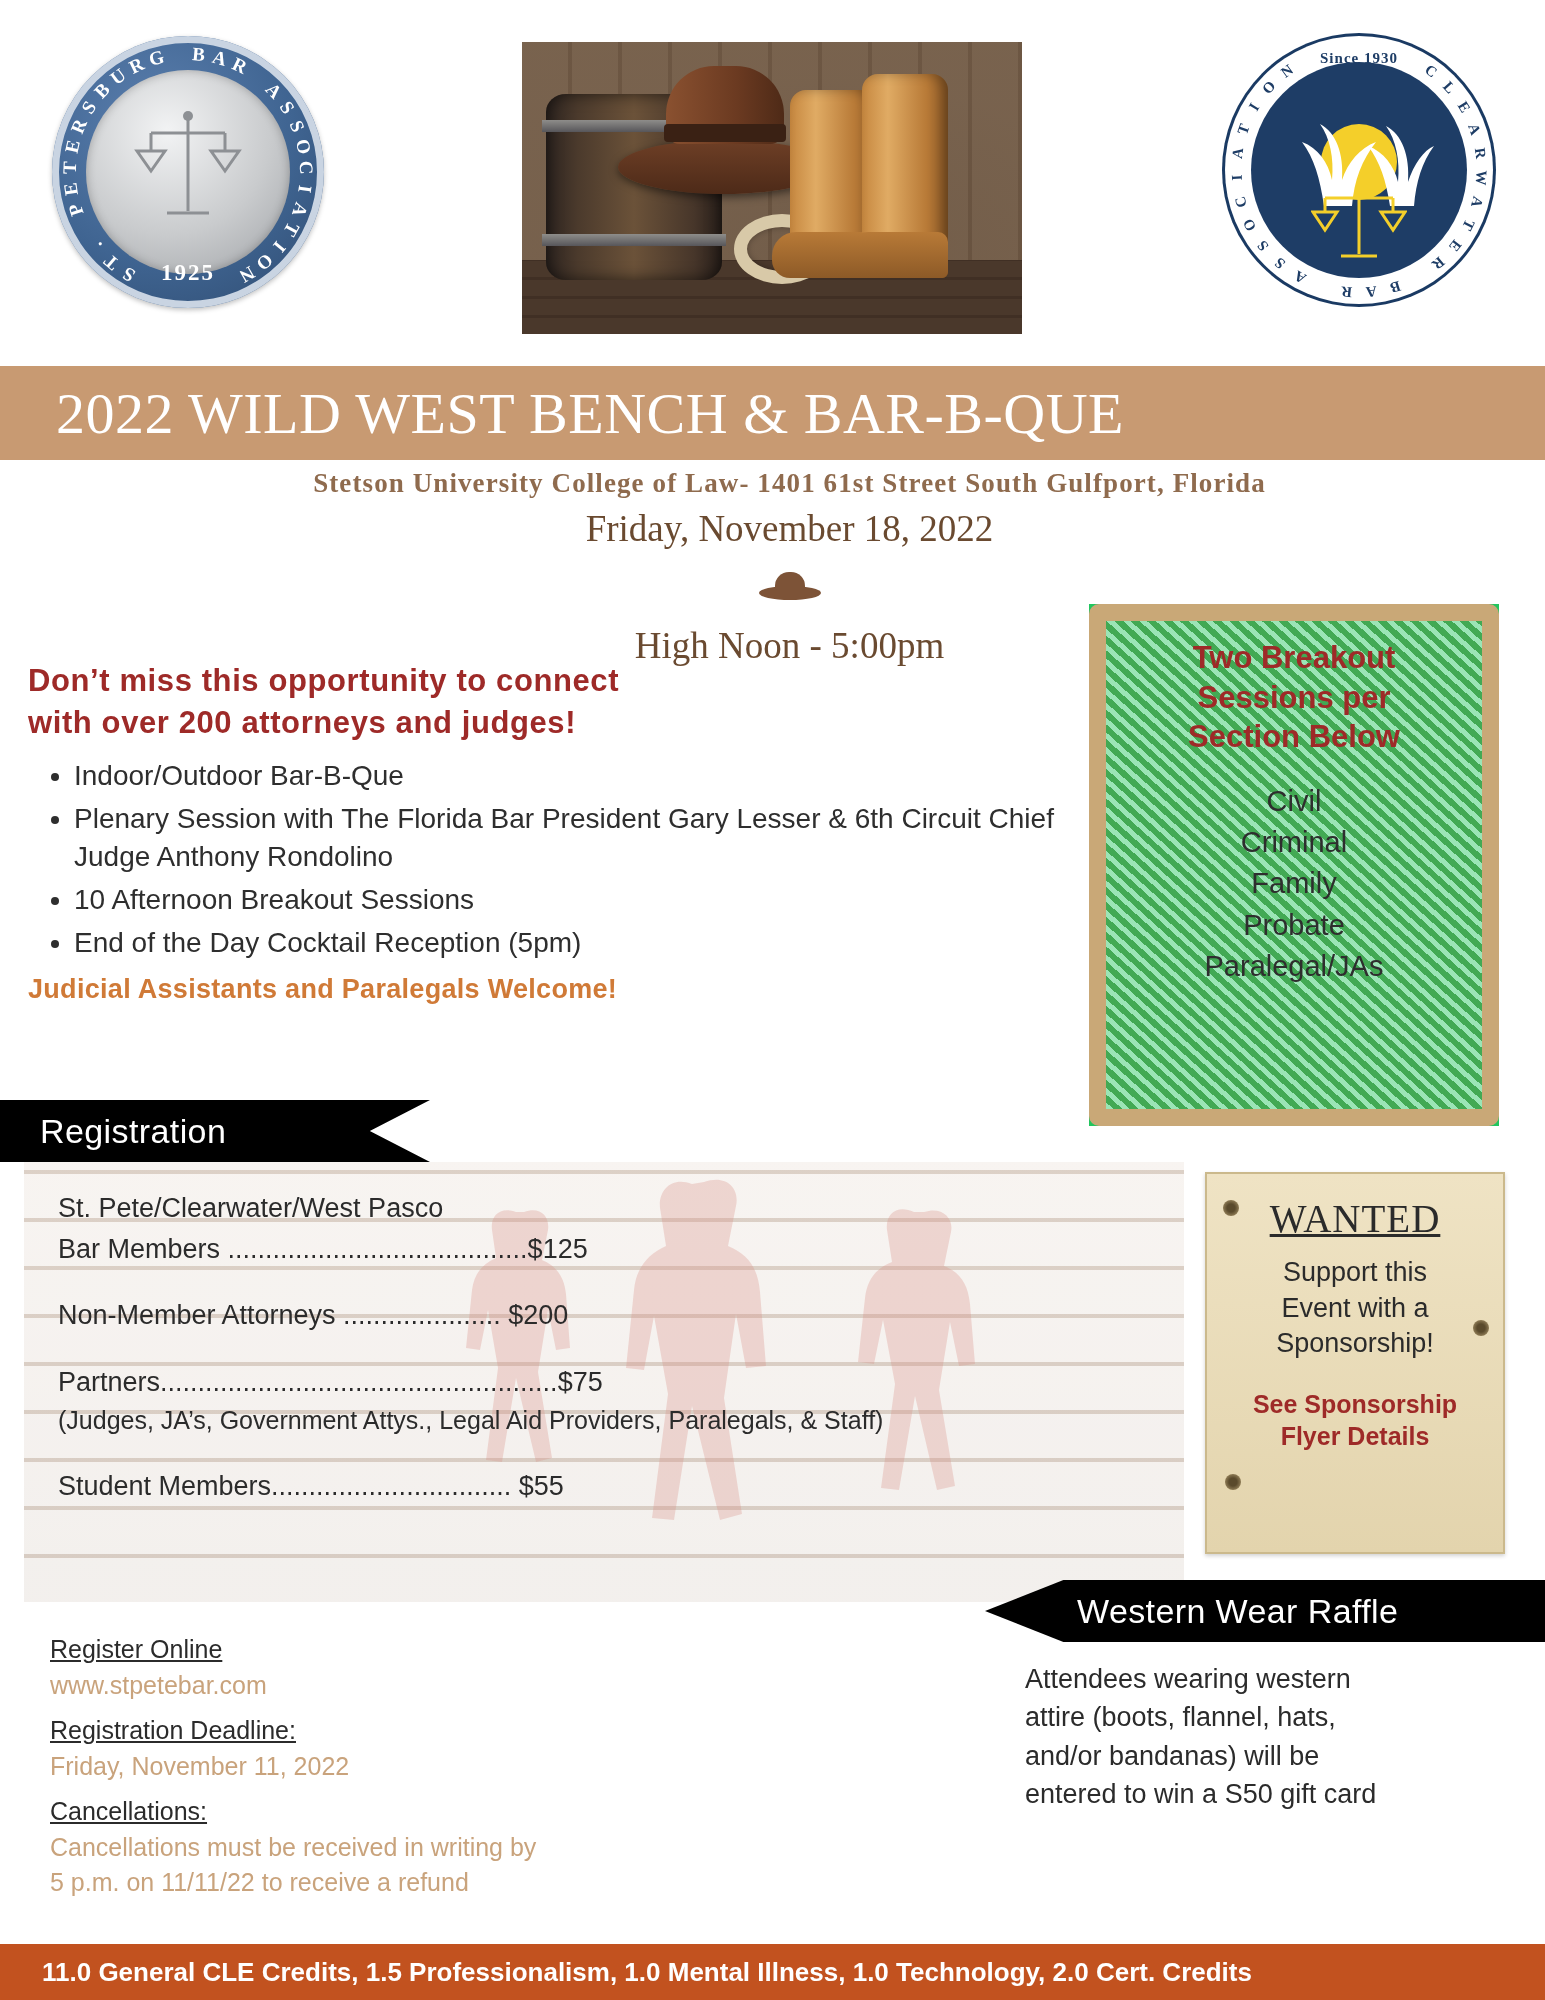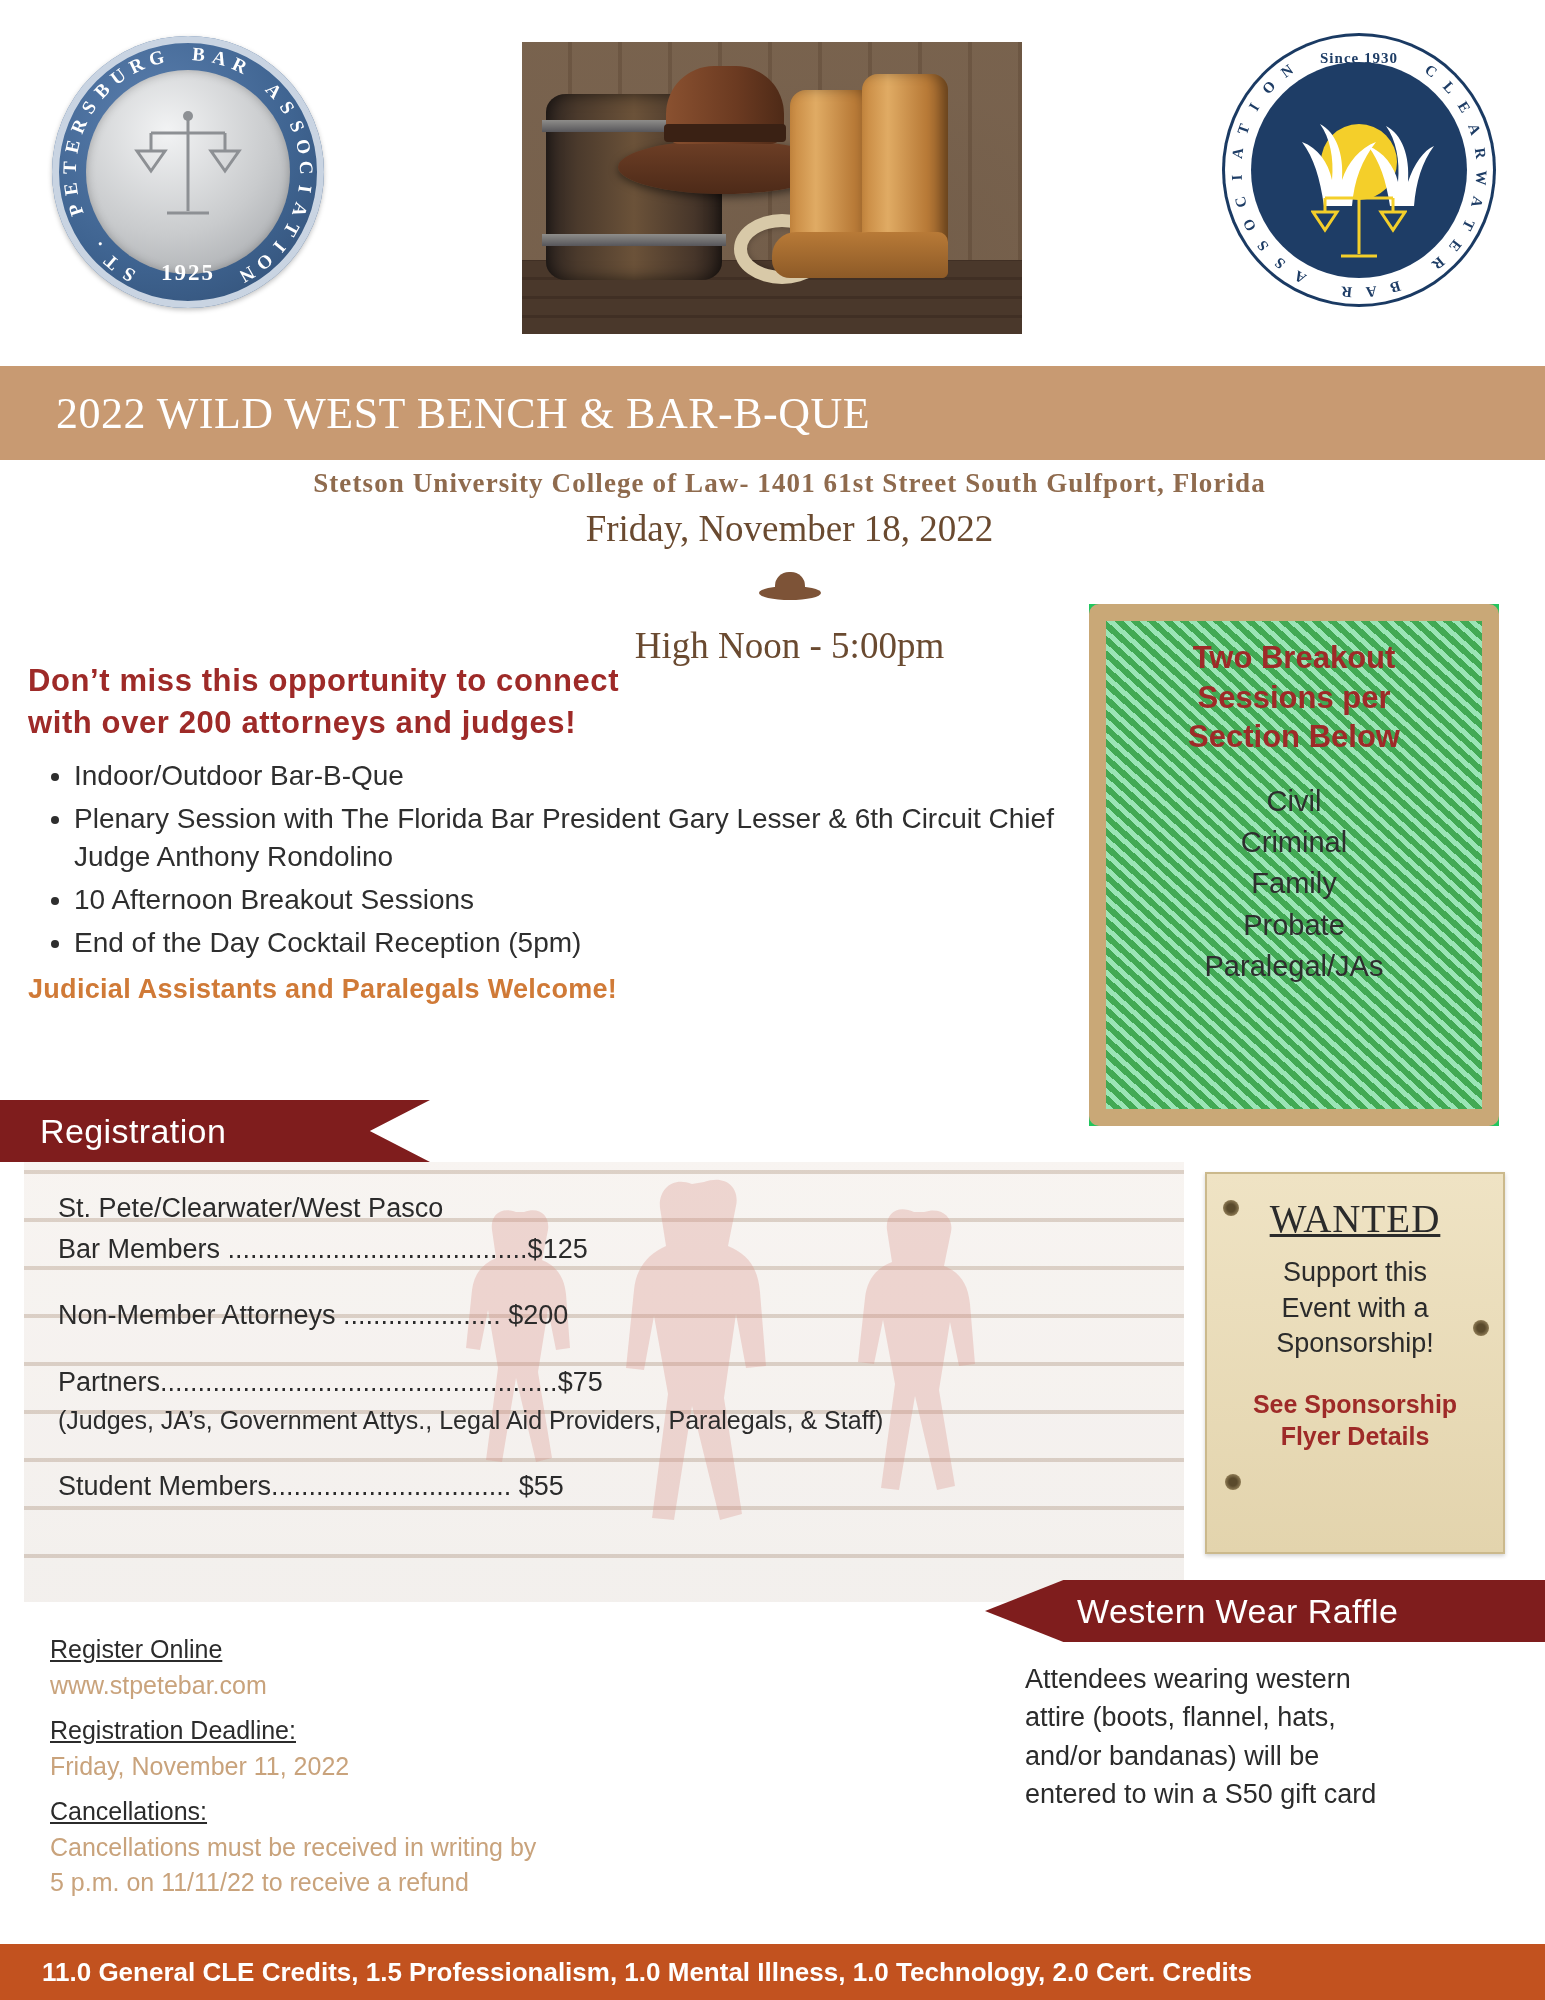--- a/index.html
+++ b/index.html
@@ -191,21 +191,21 @@
   .titlebar {
     position: absolute;
     left: 0; top: 366px;
     width: 1545px; height: 94px;
     background: #c89a72;
     display: flex; align-items: center;
   }
   .titlebar h1 {
     margin: 0 0 0 56px;
     font-family: "Liberation Serif", serif;
-    font-size: 44px;
+    font-size: 58px;
     font-weight: 400;
     color: #ffffff;
     letter-spacing: .5px;
     white-space: nowrap;
   }
 
   
   .subhead {
     position: absolute; left: 17px; top: 468px; width: 1545px;
     text-align: center;
@@ -301,21 +301,21 @@
   .ropebox .rb-list {
     margin-top: 24px;
     color: #2e2e2e;
     font-size: 29px;
     line-height: 1.42;
   }
 
   
   .ribbon {
     position: absolute;
-    background: #7f1d1d;
+    background: #000000;
     color: #fff;
     display: flex; align-items: center;
     font-size: 34px;
     height: 62px;
   }
   .ribbon span { margin-left: 40px; letter-spacing: .4px; white-space: nowrap; }
   .ribbon.reg {
     left: 0; top: 1100px; width: 430px;
     clip-path: polygon(0 0, 100% 0, 86% 50%, 100% 100%, 0 100%);
   }

